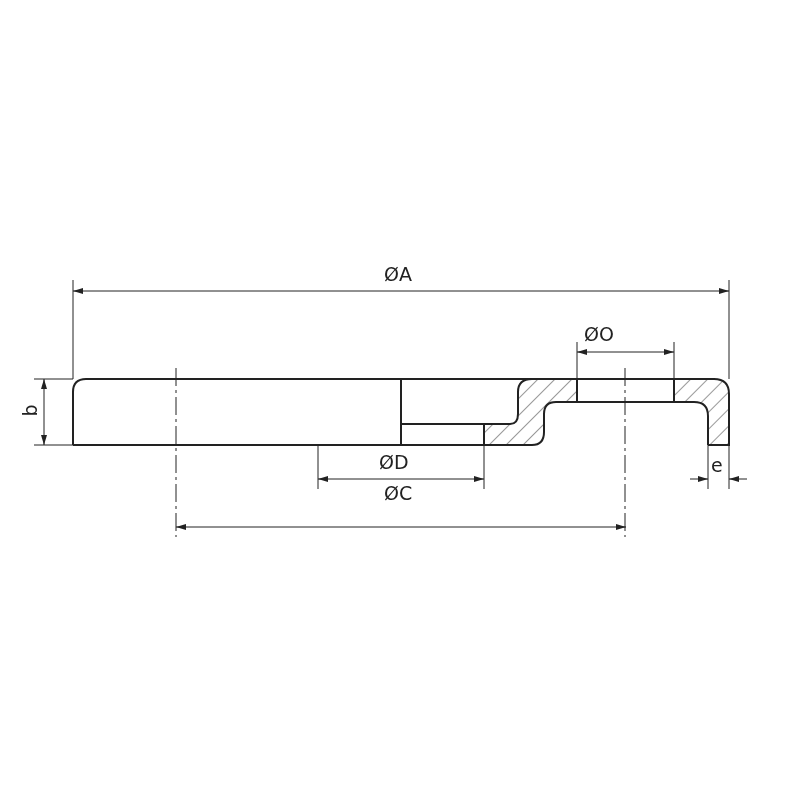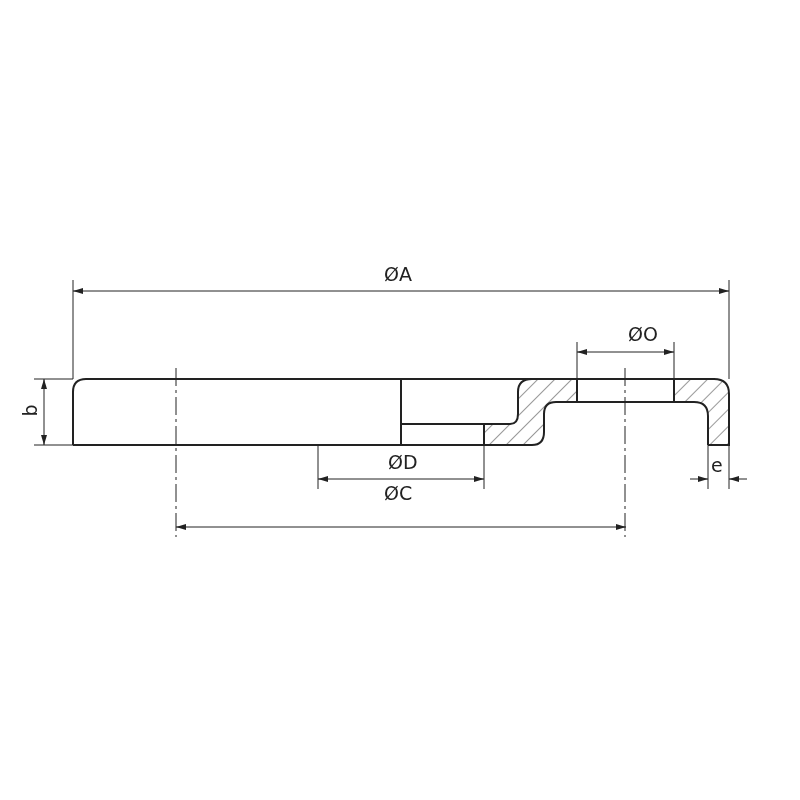--- a/index.html
+++ b/index.html
@@ -92,18 +92,18 @@
       <line x1="176" y1="527" x2="626" y2="527" marker-start="url(#arrowStart)" marker-end="url(#arrowEnd)"></line>
       <line x1="44" y1="379" x2="44" y2="445" marker-start="url(#arrowStart)" marker-end="url(#arrowEnd)"></line>
 
       <line x1="690" y1="479" x2="708" y2="479" marker-end="url(#arrowEnd)"></line>
       <line x1="747" y1="479" x2="729" y2="479" marker-end="url(#arrowEnd)"></line>
     </g>
   </svg>
 
   
   <div class="dim-label" style="left:384px; top:265px;">ØA</div>
-  <div class="dim-label" style="left:628px; top:325px;">ØO</div>
-  <div class="dim-label" style="left:388px; top:453px;">ØD</div>
+  <div class="dim-label" style="left:584px; top:325px;">ØO</div>
+  <div class="dim-label" style="left:379px; top:453px;">ØD</div>
   <div class="dim-label" style="left:384px; top:484px;">ØC</div>
   <div class="dim-label rot" style="left:24px; top:401px;">b</div>
   <div class="dim-label" style="left:711px; top:456px;">e</div>
 </div>
 
 </body></html>

